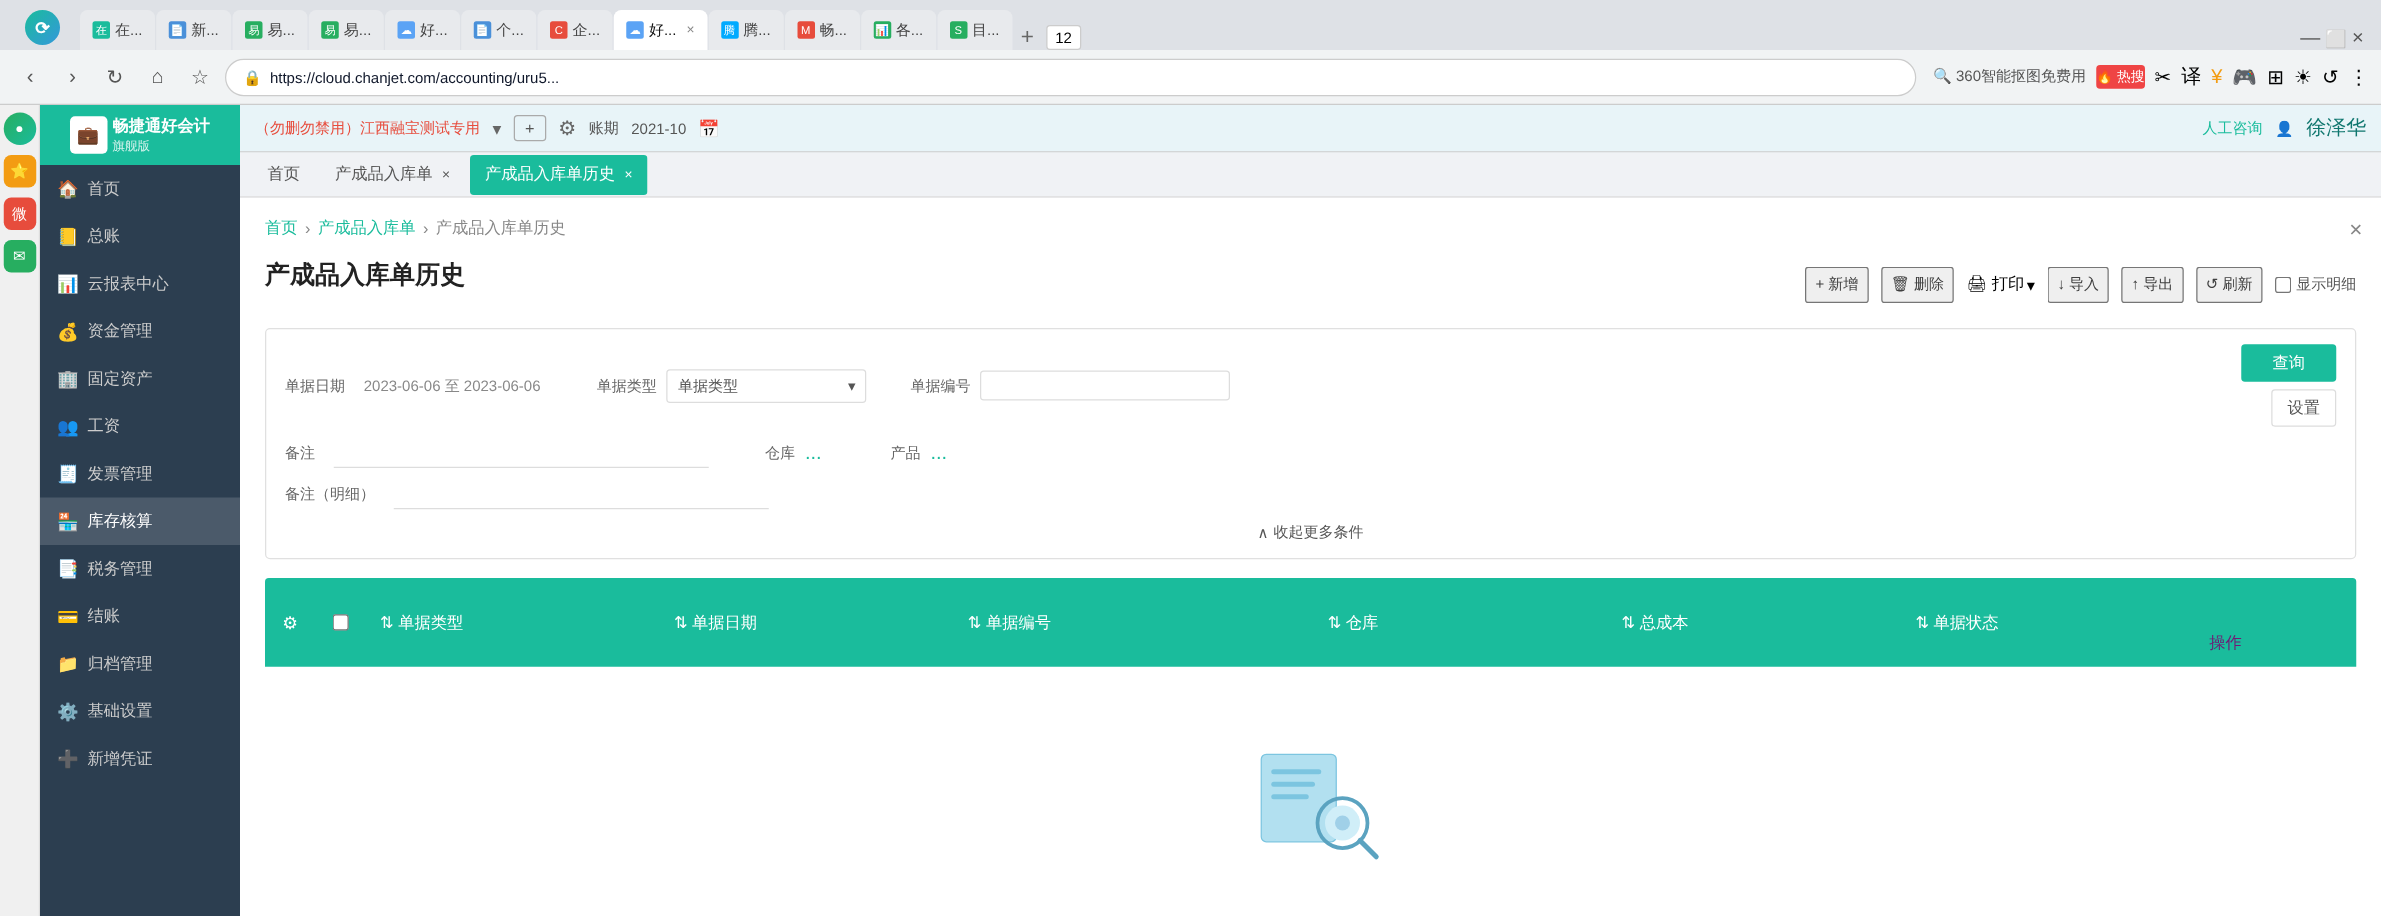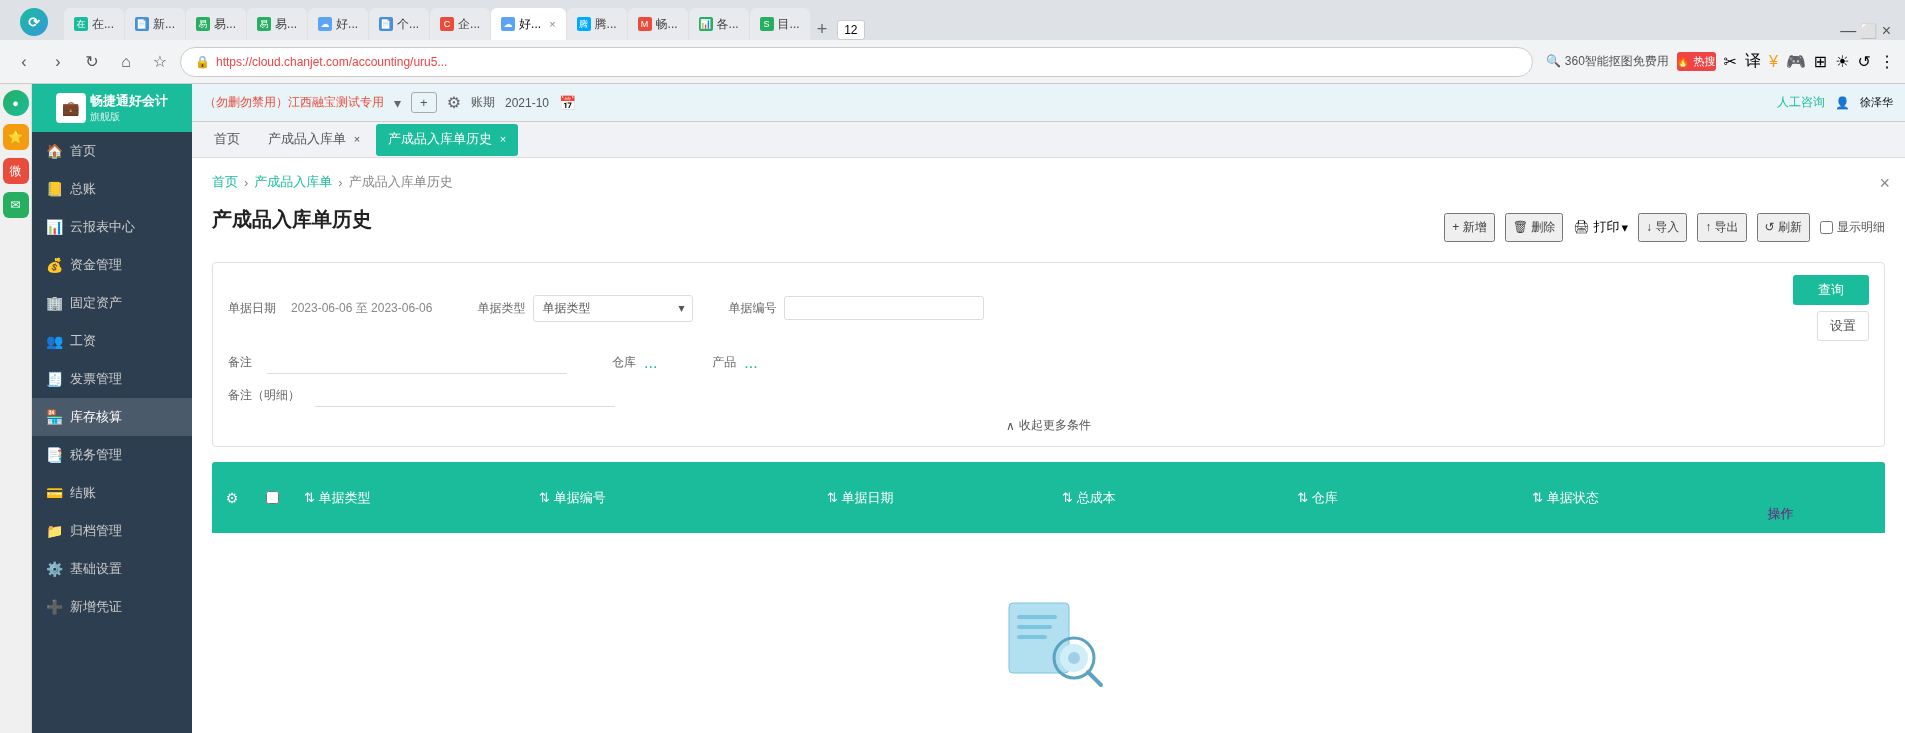--- a/index.html
+++ b/index.html
@@ -9,21 +9,21 @@
     .browser-chrome { background: #dee1e6; width: 100%; }
     .tab-bar { display: flex; align-items: flex-end; height: 40px; padding: 0 4px; background: #dee1e6; }
     .tab { display: flex; align-items: center; height: 32px; padding: 0 10px; border-radius: 6px 6px 0 0; font-size: 12px; color: #444; background: #e8eaed; margin-right: 1px; max-width: 160px; white-space: nowrap; overflow: hidden; gap: 4px; cursor: pointer; }
     .tab.active { background: #fff; color: #111; }
     .tab .tab-close { margin-left: 4px; font-size: 11px; color: #888; cursor: pointer; }
     .new-tab-btn { background: none; border: none; font-size: 18px; color: #666; cursor: pointer; padding: 0 6px; }
 
     .address-bar { display: flex; align-items: center; height: 44px; padding: 0 10px; background: #f1f3f4; gap: 6px; border-bottom: 1px solid #ccc; }
     .nav-btn { background: none; border: none; font-size: 16px; color: #555; cursor: pointer; width: 28px; height: 28px; display: flex; align-items: center; justify-content: center; border-radius: 50%; }
     .address-input { flex: 1; height: 30px; border: 1px solid #ccc; border-radius: 15px; padding: 0 14px; font-size: 13px; background: #fff; color: #333; display: flex; align-items: center; gap: 6px; }
-    .address-text { color: #ef4444; font-size: 12px; }
+    .address-text { color: #0f172a; font-size: 12px; }
     .toolbar-right { display: flex; align-items: center; gap: 8px; margin-left: 8px; }
 
     
     .app-layout { display: flex; height: calc(733px - 84px); }
 
     
     .main-sidebar { width: 160px; background: #2c3e50; color: #fff; display: flex; flex-direction: column; }
     .sidebar-header { background: #1abc9c; padding: 8px 10px; display: flex; flex-direction: column; align-items: center; }
     .sidebar-logo { font-size: 13px; font-weight: bold; color: #fff; }
     .sidebar-sub { font-size: 10px; color: rgba(255,255,255,0.8); }
@@ -254,21 +254,21 @@
       <span style="color:#e74c3c;font-size:12px;">（勿删勿禁用）江西融宝测试专用</span>
       <span style="font-size:14px;color:#666;cursor:pointer;">▾</span>
       <button style="background:none;border:1px solid #aaa;border-radius:3px;padding:2px 8px;font-size:13px;cursor:pointer;color:#555;">+</button>
       <button style="background:none;border:none;font-size:16px;cursor:pointer;color:#666;">⚙</button>
       <span style="font-size:12px;color:#555;">账期</span>
       <span style="font-size:12px;color:#555;">2021-10</span>
       <span style="font-size:14px;cursor:pointer;color:#666;">📅</span>
       <div style="margin-left:auto;display:flex;align-items:center;gap:10px;">
         <span style="font-size:12px;color:#1abc9c;cursor:pointer;">人工咨询</span>
         <span style="font-size:12px;color:#1abc9c;cursor:pointer;">👤</span>
-        <span style="font-size:11px;color:#000000;">徐泽华</span>
+        <span style="font-size:16px;color:#0f766e;">徐泽华</span>
       </div>
     </div>
 
     <div style="background:#f0f2f5;border-bottom:1px solid #ddd;display:flex;align-items:center;min-height:36px;padding:0 10px;gap:4px;">
       <div class="page-tab">
         <span>首页</span>
       </div>
       <div class="page-tab">
         <span>产成品入库单</span>
         <span class="page-tab-close">×</span>
@@ -369,35 +369,35 @@
           <div style="width:40px;display:flex;justify-content:center;padding:10px 0;">
             <span style="color:#fff;font-size:14px;">⚙</span>
           </div>
           <div style="width:40px;display:flex;justify-content:center;padding:10px 0;">
             <input type="checkbox" style="cursor: pointer;">
           </div>
           <div style="flex:1.2;padding:10px 12px;color:#fff;font-size:13px;cursor:pointer;">
             <span>⇅</span>
             <span>单据类型</span>
           </div>
+          <div style="flex:1.2;padding:10px 12px;color:#fff;font-size:13px;cursor:pointer;">
+            <span>⇅</span>
+            <span>单据日期</span>
+          </div>
           <div style="flex:1.5;padding:10px 12px;color:#fff;font-size:13px;cursor:pointer;">
             <span>⇅</span>
             <span>单据编号</span>
           </div>
           <div style="flex:1.2;padding:10px 12px;color:#fff;font-size:13px;cursor:pointer;">
             <span>⇅</span>
-            <span>单据日期</span>
+            <span>仓库</span>
           </div>
           <div style="flex:1.2;padding:10px 12px;color:#fff;font-size:13px;cursor:pointer;">
             <span>⇅</span>
             <span>总成本</span>
-          </div>
-          <div style="flex:1.2;padding:10px 12px;color:#fff;font-size:13px;cursor:pointer;">
-            <span>⇅</span>
-            <span>仓库</span>
           </div>
           <div style="flex:1.2;padding:10px 12px;color:#fff;font-size:13px;cursor:pointer;">
             <span>⇅</span>
             <span>单据状态</span>
           </div>
           <div style="flex:0.6;padding:10px 12px;color:#701a75;font-size:13px;text-align:left;margin-top:33px;">
             <span>操作</span>
           </div>
         </div>
 

